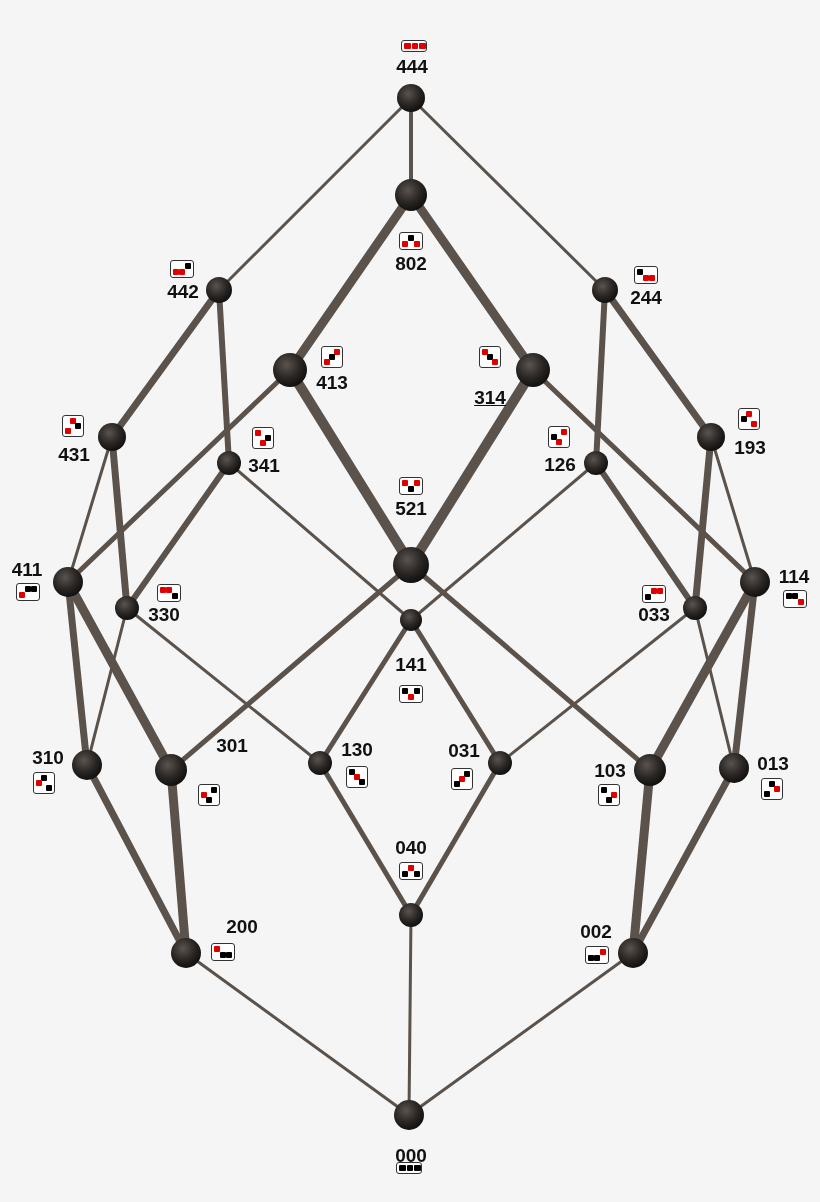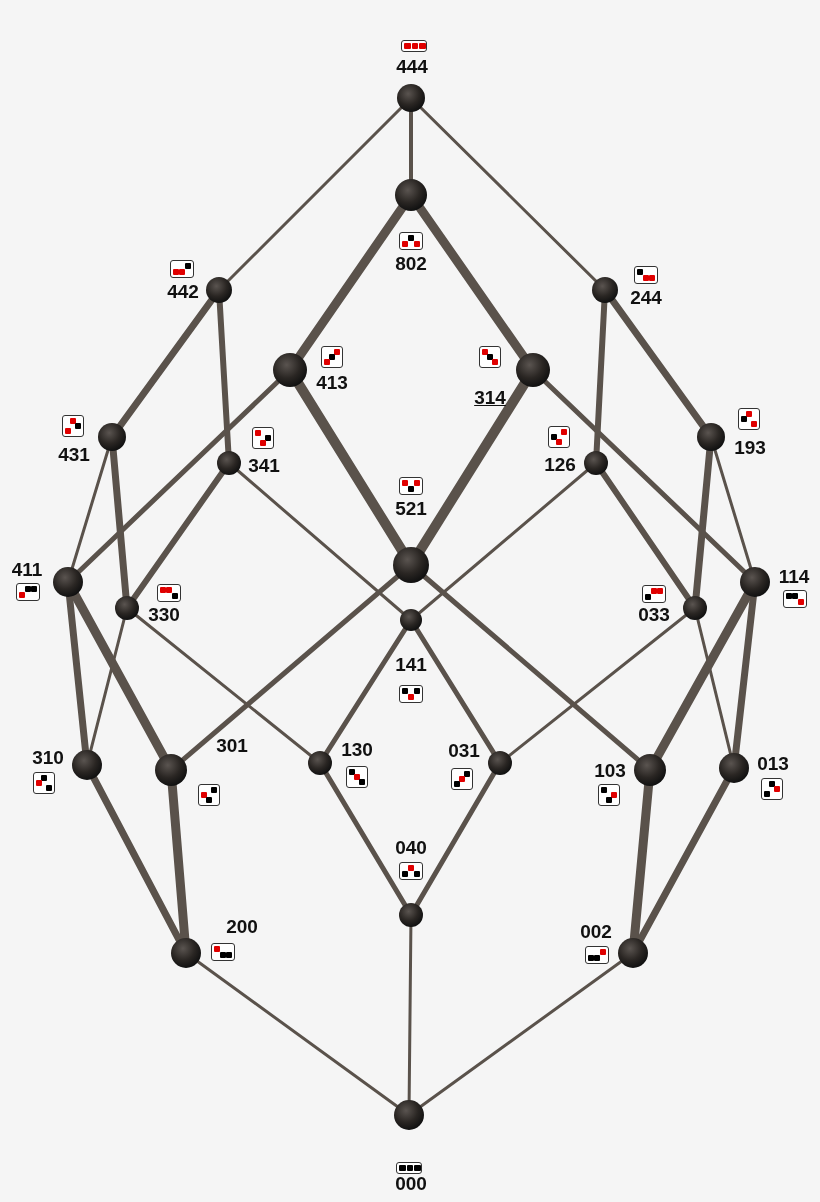--- a/index.html
+++ b/index.html
@@ -237,19 +237,19 @@
       <div class="dot" style="left: 2px; top: 2px; background: rgb(224, 0, 0); border-radius: 1px;"></div>
       <div class="dot" style="left: 7.5px; top: 8px; background: rgb(0, 0, 0); border-radius: 1px;"></div>
       <div class="dot" style="left: 14px; top: 8px; background: rgb(0, 0, 0); border-radius: 1px;"></div>
     </div>
     <div class="lbl" style="left: 596px; top: 932px;">002</div>
     <div class="icon" style="left: 585px; top: 946px; width: 24px; height: 18px;">
       <div class="dot" style="left: 14px; top: 2px; background: rgb(224, 0, 0); border-radius: 1px;"></div>
       <div class="dot" style="left: 2px; top: 8px; background: rgb(0, 0, 0); border-radius: 1px;"></div>
       <div class="dot" style="left: 7.5px; top: 8px; background: rgb(0, 0, 0); border-radius: 1px;"></div>
     </div>
-    <div class="lbl" style="left: 411px; top: 1184px; text-align: center;">000</div>
+    <div class="lbl" style="left: 411px; top: 1156px; text-align: center;">000</div>
     <div class="icon" style="left: 396px; top: 1162px; width: 26px; height: 12px;">
       <div class="dot" style="left: 2px; top: 1.5px; width: 6.5px; height: 6.5px; background: rgb(0, 0, 0); border-radius: 1px;"></div>
       <div class="dot" style="left: 9.5px; top: 1.5px; width: 6.5px; height: 6.5px; background: rgb(0, 0, 0); border-radius: 1px;"></div>
       <div class="dot" style="left: 17px; top: 1.5px; width: 6.5px; height: 6.5px; background: rgb(0, 0, 0); border-radius: 1px;"></div>
     </div>
   </div>
 
 </body></html>

